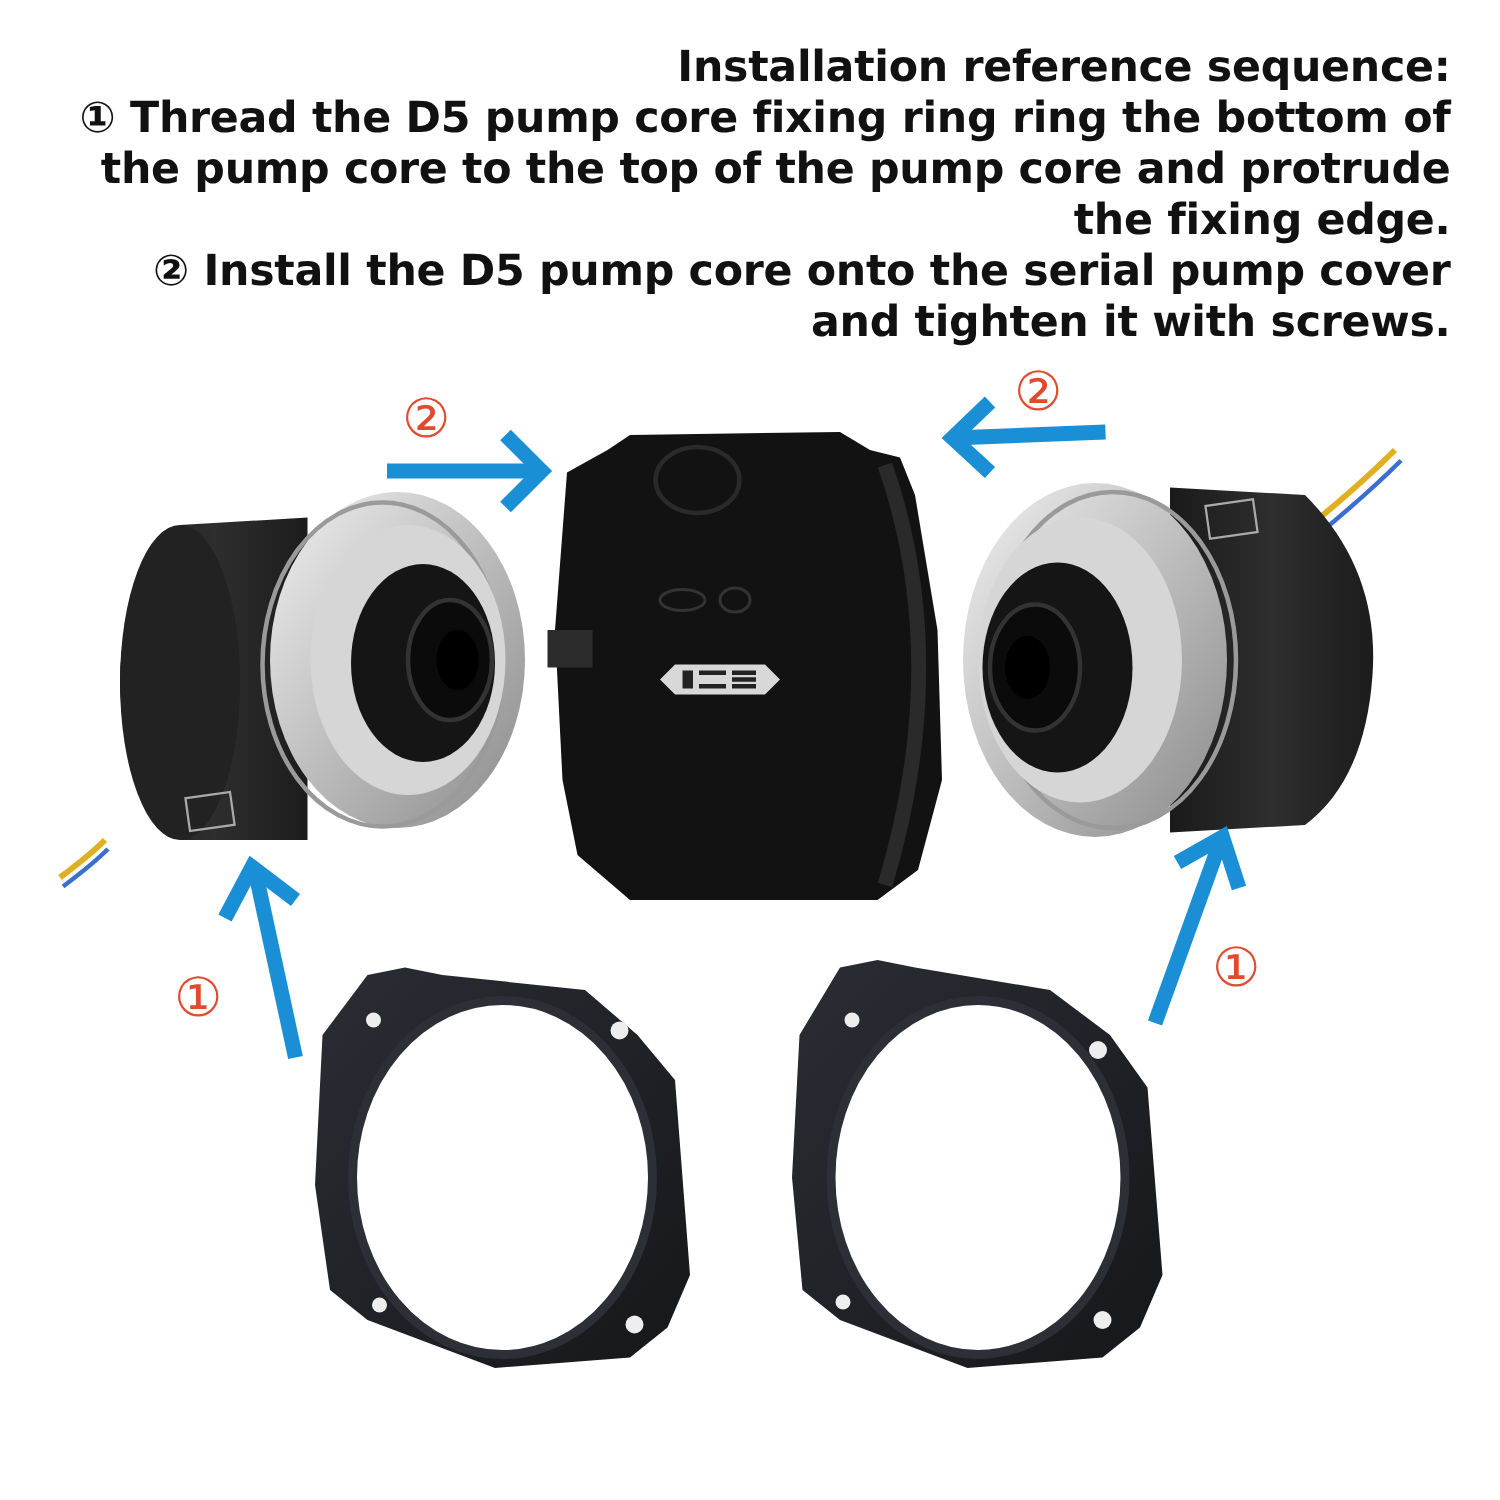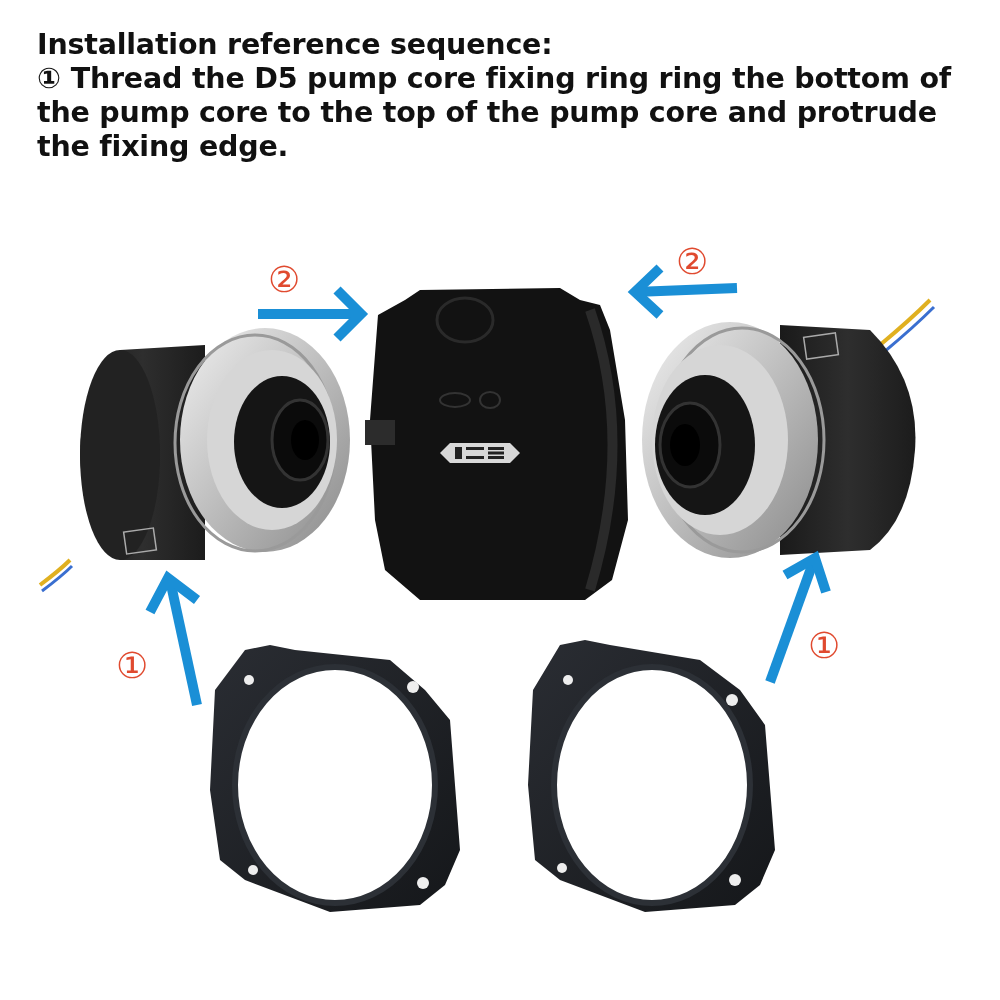--- a/index.html
+++ b/index.html
@@ -1,27 +1,28 @@
 <!DOCTYPE html>
 <html><head>
 <meta charset="utf-8">
 <style>
   html,body{margin:0;padding:0;background:#ffffff;}
   body{width:1000px;height:1000px;position:relative;overflow:hidden;font-family:"DejaVu Sans","Liberation Sans",sans-serif;}
   .instructions{position:absolute;left:37px;top:28px;width:930px;color:#111111;font-weight:bold;font-size:28.5px;line-height:34px;letter-spacing:-0.2px;}
-  .instructions div{white-space:pre-wrap;}
+  .instructions div{white-space:pre-wrap;text-align:right;}
   .illus{position:absolute;left:0;top:0;width:1000px;height:1000px;}
   .badge{position:absolute;font-size:36px;color:#e04a2f;font-weight:normal;line-height:1;}
 </style>
 </head>
 <body>
 
 <div class="instructions">
   <div>Installation reference sequence:</div>
   <div>① Thread the D5 pump core fixing ring ring the bottom of the pump core to the top of the pump core and protrude the fixing edge.</div>
+  <div>② Install the D5 pump core onto the serial pump cover and tighten it with screws.</div>
 </div>
 
 <svg class="illus" viewBox="0 0 1000 1000" xmlns="http://www.w3.org/2000/svg">
   <defs>
     <linearGradient id="bodyGrad" x1="0" x2="1" y1="0" y2="0">
       <stop offset="0" stop-color="#1a1a1a"></stop>
       <stop offset="0.5" stop-color="#2e2e2e"></stop>
       <stop offset="1" stop-color="#1c1c1c"></stop>
     </linearGradient>
     <linearGradient id="metalGrad" x1="0" x2="1" y1="0" y2="1">

